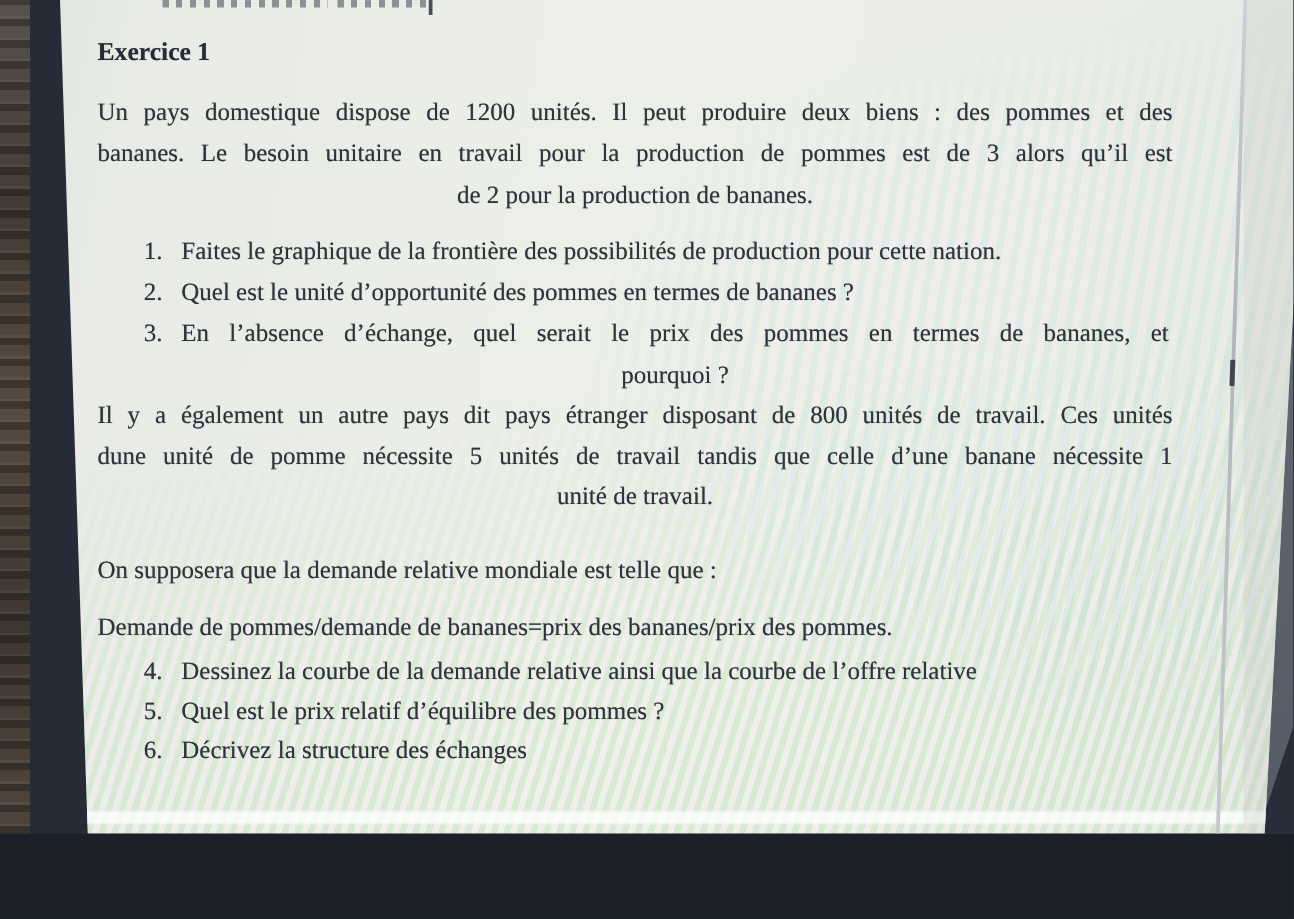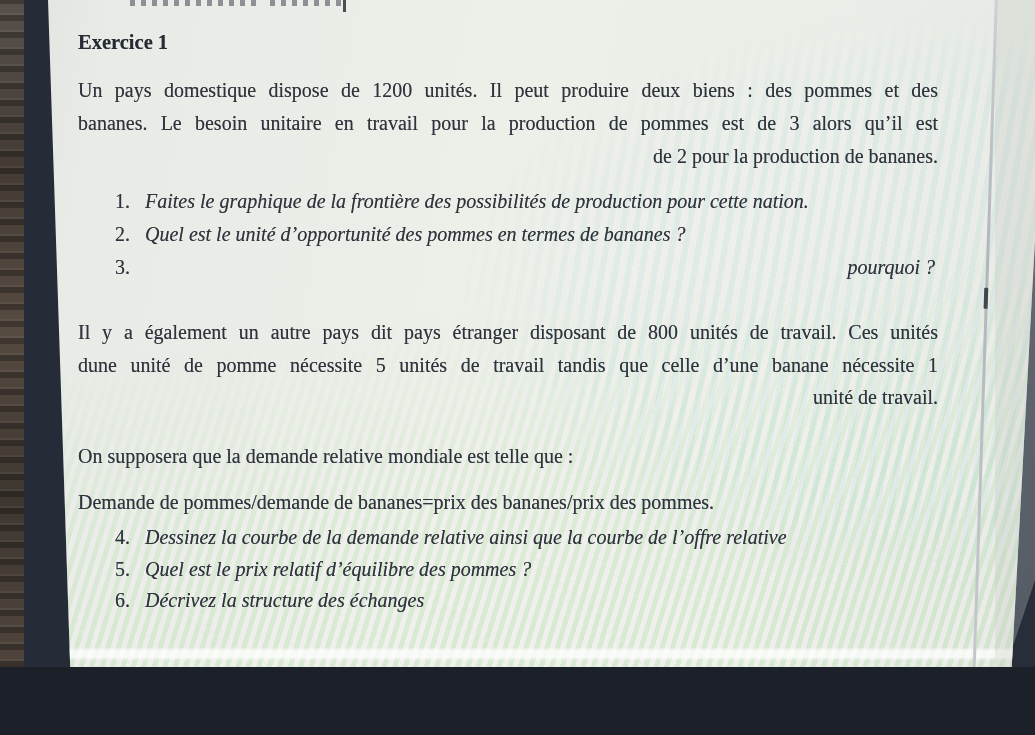--- a/index.html
+++ b/index.html
@@ -79,27 +79,27 @@
     font-size:20px;line-height:33px;
     text-shadow:0 0 .6px rgba(46,51,60,.55);
   }
   .heading{position:absolute;top:26px;left:0;font-weight:bold;font-size:20.5px;color:#262b34;}
   .block{position:absolute;left:0;width:860px;}
   .p1{top:74px;}
   .p2{top:316px;line-height:32.5px;}
   .p3{top:440px;}
   .p4{top:486px;}
   .jline{text-align:justify;text-align-last:justify;}
-  .lline{text-align:right;}
+  .lline{text-align:center;}
   .qlist{position:absolute;left:37px;width:823px;}
   .list1{top:185px;}
   .list2{top:522px;line-height:31.5px;}
   .qrow{display:flex;align-items:flex-start;}
   .qnum{flex:0 0 30px;}
-  .qtext{flex:1 1 auto;max-width:790px;font-style:italic;}
+  .qtext{flex:1 1 auto;max-width:790px;}
 </style>
 </head>
 <body>
 
 <div class="stage">
 
   <div class="desk"></div>
   <div class="wedge"></div>
   <div class="corner-shadow"></div>
 
@@ -131,20 +131,21 @@
           <span class="qnum">1.</span>
           <span class="qtext">Faites le graphique de la frontière des possibilités de production pour cette nation.</span>
         </div>
         <div class="qrow">
           <span class="qnum">2.</span>
           <span class="qtext">Quel est le unité d’opportunité des pommes en termes de bananes ?</span>
         </div>
         <div class="qrow">
           <span class="qnum">3.</span>
           <span class="qtext">
+            <span class="jline" style="display:block">En l’absence d’échange, quel serait le prix des pommes en termes de bananes, et</span>
             <span class="lline" style="display:block">pourquoi ?</span>
           </span>
         </div>
       </div>
 
       <div class="block p2">
         <div class="jline">Il y a également un autre pays dit pays étranger disposant de 800 unités de travail. Ces unités</div>
         <div class="jline">dune unité de pomme nécessite 5 unités de travail tandis que celle d’une banane nécessite 1</div>
         <div class="lline">unité de travail.</div>
       </div>

